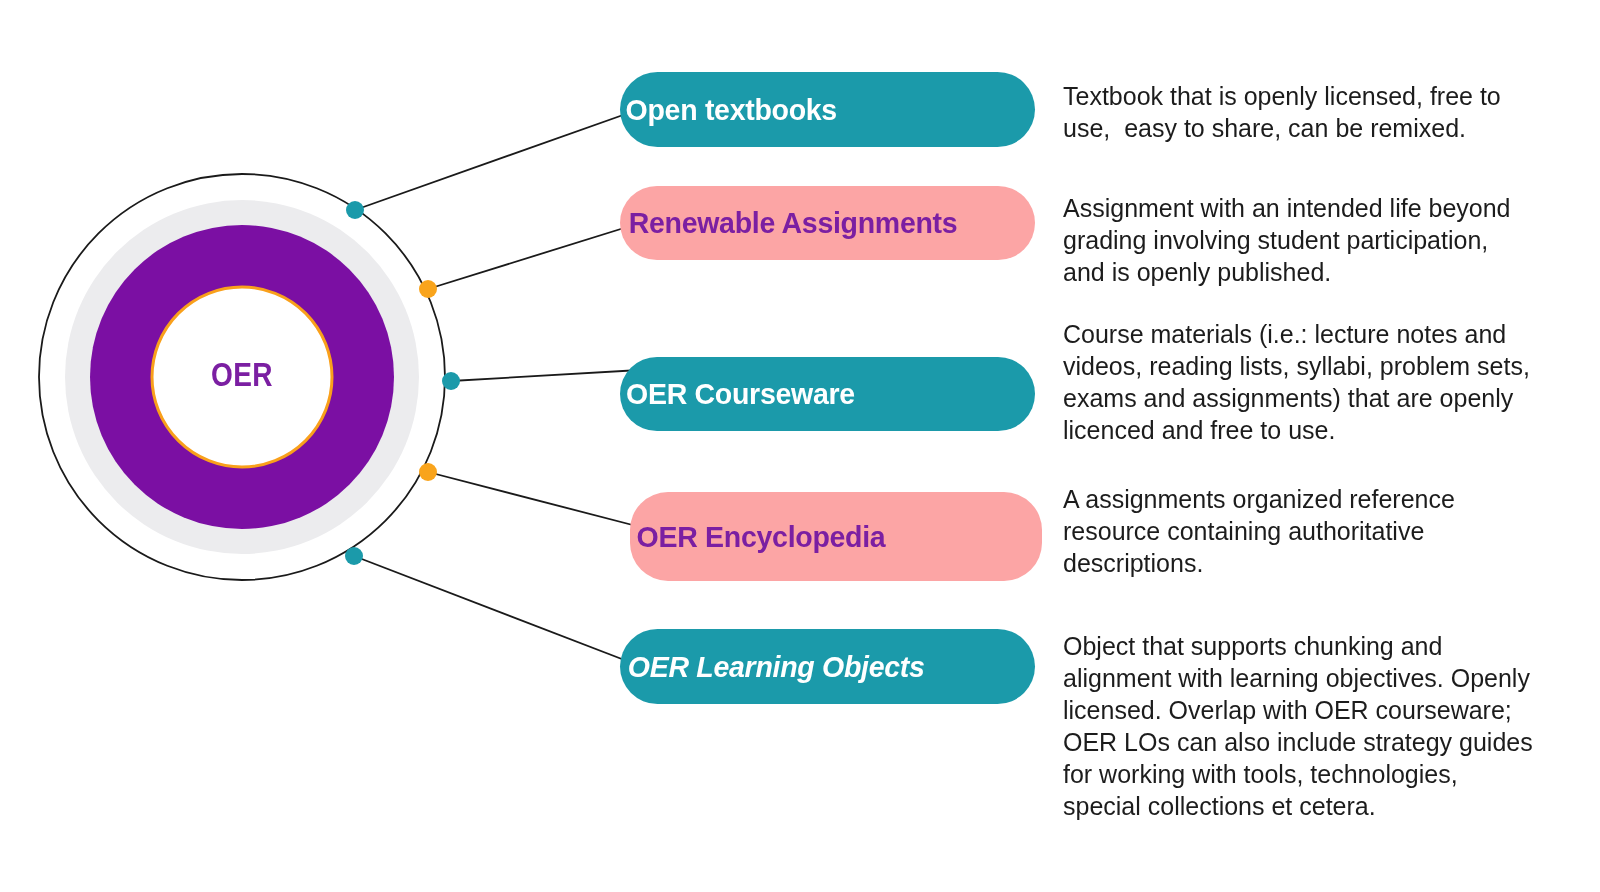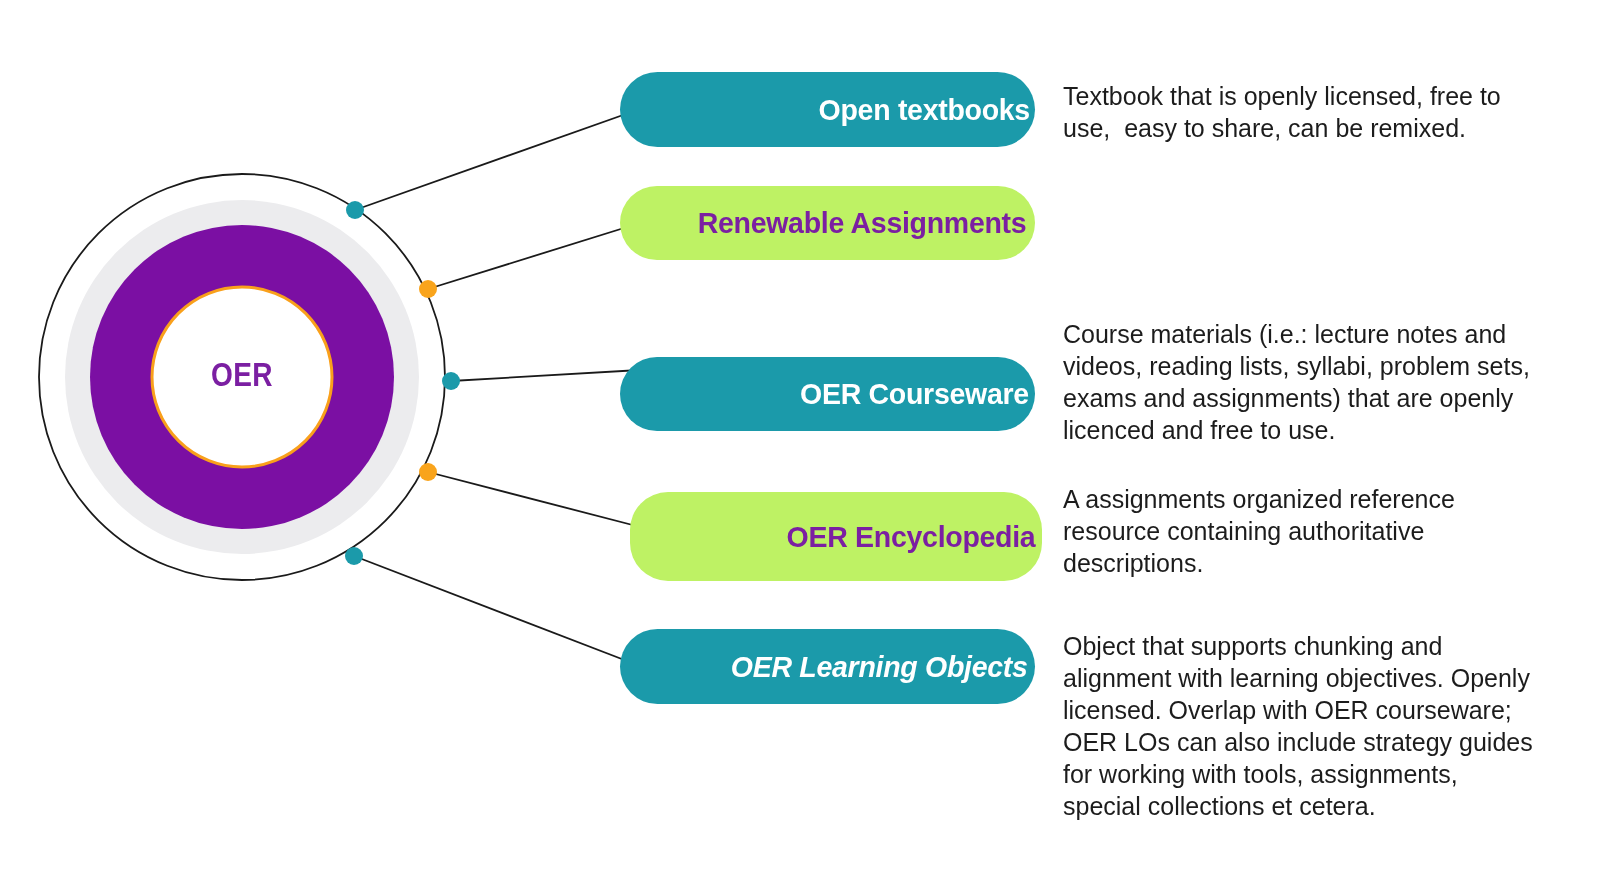--- a/index.html
+++ b/index.html
@@ -6,25 +6,25 @@
   body{width:1600px;height:892px;font-family:"Liberation Sans",sans-serif;}
   .canvas{position:relative;width:1600px;height:892px;overflow:hidden;background:#fff;}
   .diagram-svg{position:absolute;left:0;top:0;z-index:0;}
   .oer-label{
     position:absolute;left:182px;top:356px;width:120px;z-index:2;
     text-align:center;font-size:33px;font-weight:700;color:#7B1FA2;
     transform:scaleX(0.85);letter-spacing:0.5px;
   }
   .pill{
     position:absolute;z-index:1;border-radius:38px;
-    display:flex;align-items:center;justify-content:flex-end;
+    display:flex;align-items:center;justify-content:flex-start;
   }
   .pill.teal{background:#1B9AAA;}
   .pill.teal .pill-label{color:#ffffff;}
-  .pill.orange{background:#bef264;}
+  .pill.orange{background:#fca5a5;}
   .pill.orange .pill-label{color:#7B1FA2;}
   .pill-label{
     font-weight:700;font-size:30px;letter-spacing:-0.3px;
     transform:scaleX(0.95);white-space:nowrap;
   }
   .desc{
     position:absolute;z-index:1;width:530px;
     font-size:25px;line-height:32px;color:#1C1C1C;
     white-space:pre-wrap;
   }
@@ -69,20 +69,23 @@
 
   <div id="pill-0" class="pill teal">
     <span class="pill-label">Open textbooks</span>
   </div>
   <div id="desc-0" class="desc">Textbook that is openly licensed, free to
 use,  easy to share, can be remixed.</div>
 
   <div id="pill-1" class="pill orange">
     <span class="pill-label">Renewable Assignments</span>
   </div>
+  <div id="desc-1" class="desc">Assignment with an intended life beyond
+grading involving student participation,
+and is openly published.</div>
 
   <div id="pill-2" class="pill teal">
     <span class="pill-label">OER Courseware</span>
   </div>
   <div id="desc-2" class="desc">Course materials (i.e.: lecture notes and
 videos, reading lists, syllabi, problem sets,
 exams and assignments) that are openly
 licenced and free to use.</div>
 
   <div id="pill-3" class="pill orange">
@@ -92,16 +95,16 @@
 resource containing authoritative
 descriptions.</div>
 
   <div id="pill-4" class="pill teal">
     <span class="pill-label">OER Learning Objects</span>
   </div>
   <div id="desc-4" class="desc">Object that supports chunking and
 alignment with learning objectives. Openly
 licensed. Overlap with OER courseware;
 OER LOs can also include strategy guides
-for working with tools, assignments,
+for working with tools, technologies,
 special collections et cetera.</div>
 
 </div>
 
 </body></html>

